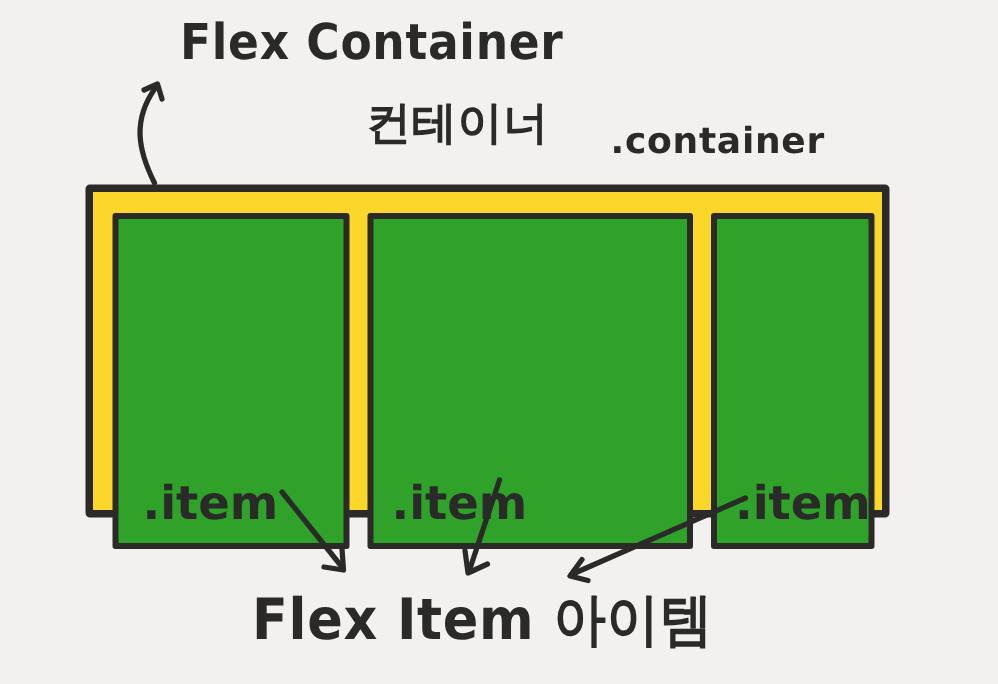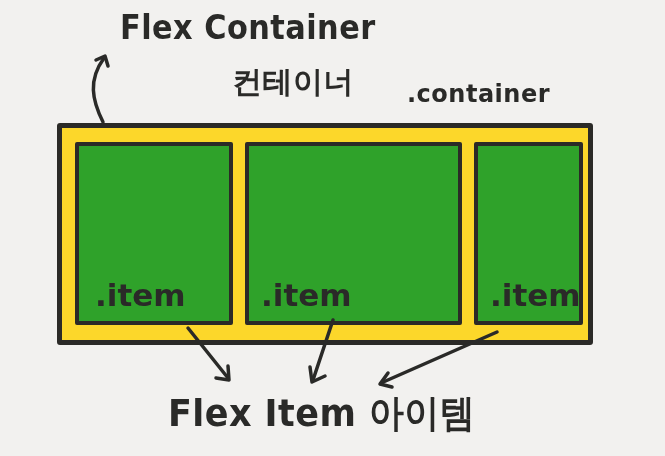--- a/index.html
+++ b/index.html
@@ -10,35 +10,35 @@
     font-family:"DejaVu Sans", sans-serif;
   }
   .hand {
     position:absolute;
     color:#2a2a28;
     font-family:"DejaVu Sans", sans-serif;
     letter-spacing:0.5px;
     white-space:nowrap;
   }
   .title-en { left:120px; top:8px; font-size:33px; font-weight:600; transform:scaleX(0.92); transform-origin:left; }
-  .title-ko { left:232px; top:62px; font-size:30px; font-weight:600; }
+  .title-ko { left:244px; top:62px; font-size:30px; font-weight:600; }
   .cls-container { left:407px; top:80px; font-size:24px; font-weight:700; }
   .bottom-label { left:168px; top:388px; font-size:38px; font-weight:600; transform:scaleX(0.92); transform-origin:left; }
 
   .container {
     position:absolute; left:57px; top:123px;
     width:536px; height:222px;
     background:#fcd72a;
     border:5px solid #2b2a27;
     border-radius:3px;
     box-sizing:border-box;
   }
   .item {
     position:absolute; top:14px;
-    height:183px;
+    height:224px;
     background:#2fa22a;
     border:4px solid #2b2a27;
     box-sizing:border-box;
     border-radius:2px;
   }
   .item-1 { left:13px; width:158px; }
   .item-2 { left:183px; width:217px; }
   .item-3 { left:412px; width:109px; }
   .item-label {
     position:absolute; bottom:8px;

